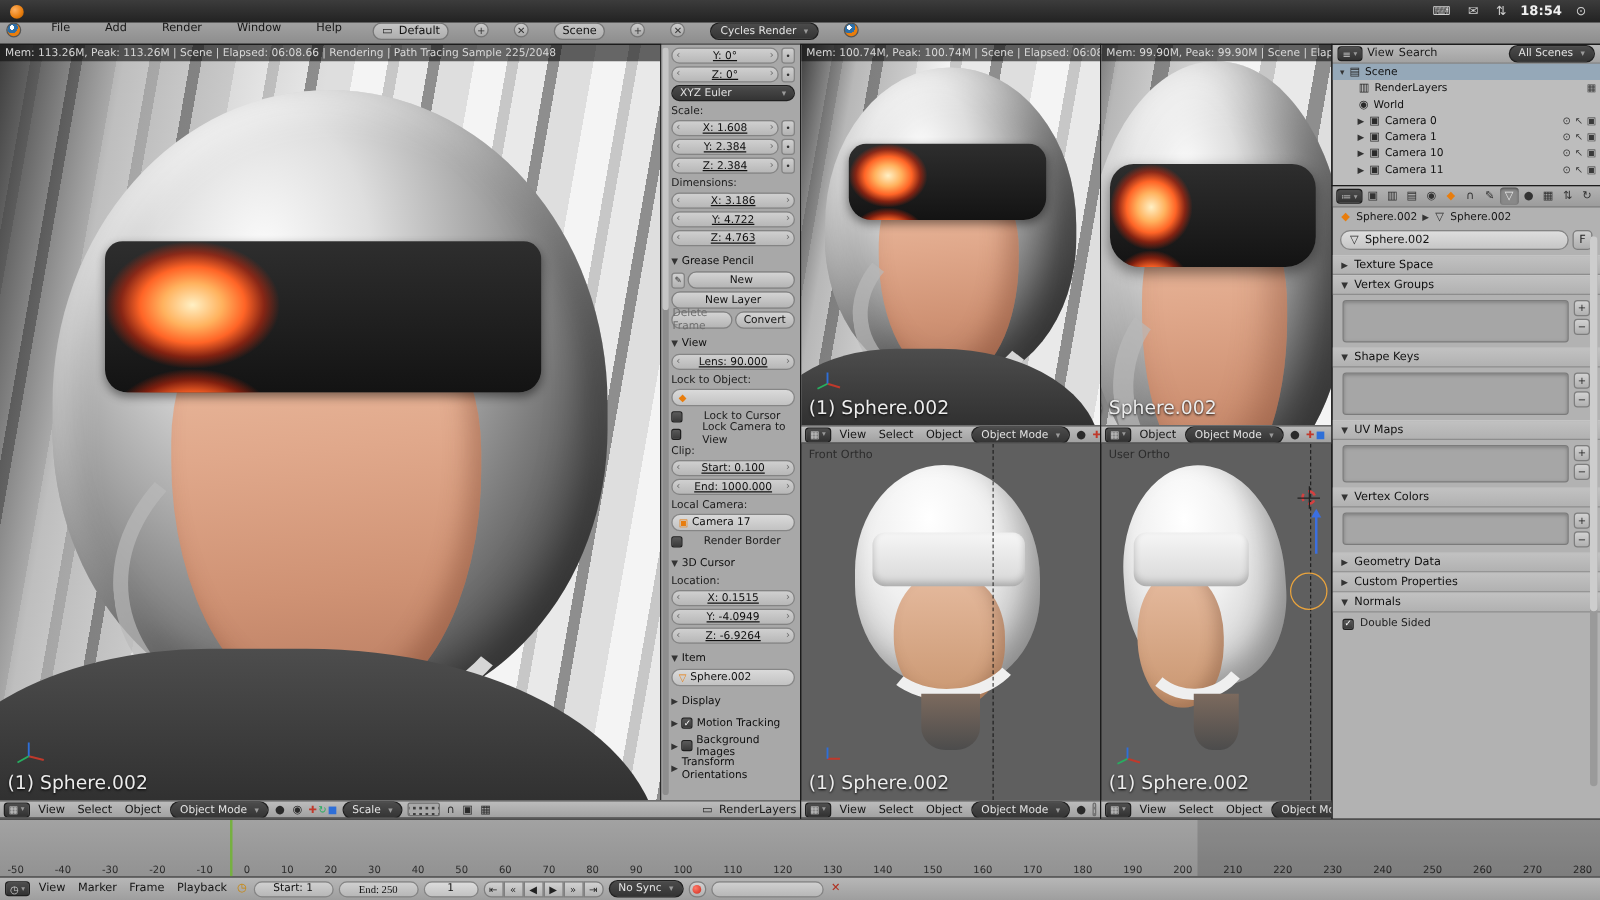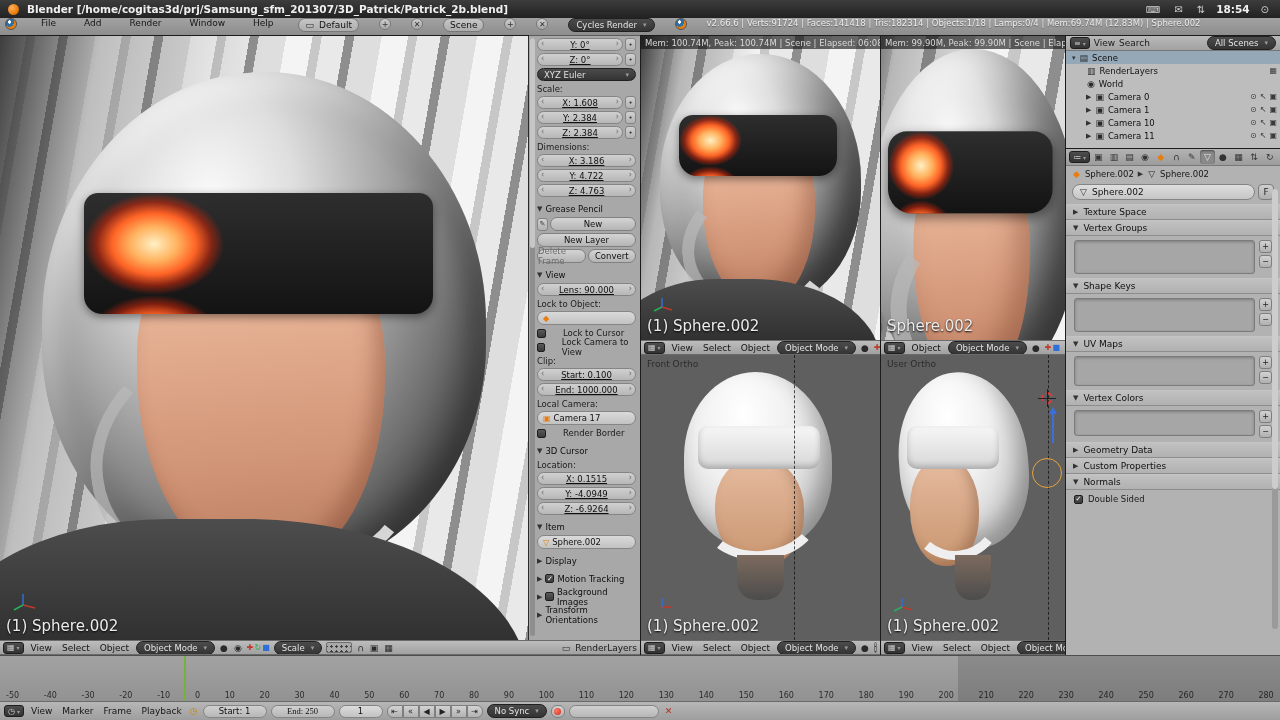--- a/index.html
+++ b/index.html
@@ -184,21 +184,20 @@
   .rec .dot { width:7px; height:7px; border-radius:50%; background:radial-gradient(circle at 35% 35%, #ff7a6a, #cf2a1b); }
   .xbtn { color:#b03020; font-size:9px; padding:0 2px; }
 </style>
 </head>
 <body>
 
 <div id="stage">
 
   <div id="os-bar">
     <span class="app-dot"></span>
-    <span class="title">Blender [/home/cogitas3d/prj/Samsung_sfm_201307/3D_Patrick/Patrick_2b.blend]</span>
     <span class="spacer"></span>
     <span class="ind">⌨</span>
     <span class="ind">✉</span>
     <span class="ind">⇅</span>
     <span class="clock">18:54</span>
     <span class="ind">⊙</span>
   </div>
 
   <div id="info-bar">
     <span class="blogo"></span>
@@ -215,35 +214,35 @@
     <span class="mini-rd">✕</span>
     <span class="selector">
       <span>Scene</span>
     </span>
     <span class="mini-rd">+</span>
     <span class="mini-rd">✕</span>
     <span class="dd-dark">
       <span>Cycles Render</span>
     </span>
     <span class="blogo"></span>
-    <span class="stats">v2.66.6 | Verts:91724 | Faces:141418 | Tris:182314 | Objects:1/18 | Lamps:0/4 | Mem:69.74M (12.83M) | Sphere.002</span>
   </div>
 
   <div class="vp" id="vp-main" style="left:0;top:36px;width:528px;height:604px;">
     <div class="fr">
       <div class="streaks"></div>
       <div class="helmet"></div>
       <div class="face"></div>
       <div class="visor">
         <div class="glow gl"></div>
         <div class="glow gr"></div>
       </div>
       <div class="chin"></div>
       <div class="shoulders"></div>
     </div>
+    <div class="vp-status">Mem: 113.26M, Peak: 113.26M | Scene | Elapsed: 06:08.66 | Rendering | Path Tracing Sample 225/2048</div>
     <svg class="gizmo" width="26" height="26">
       <line x1="13" y1="13" x2="25" y2="16" stroke="#c0392b" stroke-width="1.5"></line>
       <line x1="13" y1="13" x2="13" y2="2" stroke="#2e6fd8" stroke-width="1.5"></line>
       <line x1="13" y1="13" x2="4" y2="18" stroke="#27ae60" stroke-width="1.5"></line>
     </svg>
     <div class="obj-label">(1) Sphere.002</div>
   </div>
 
   <div id="n-panel">
     <div class="sb">

